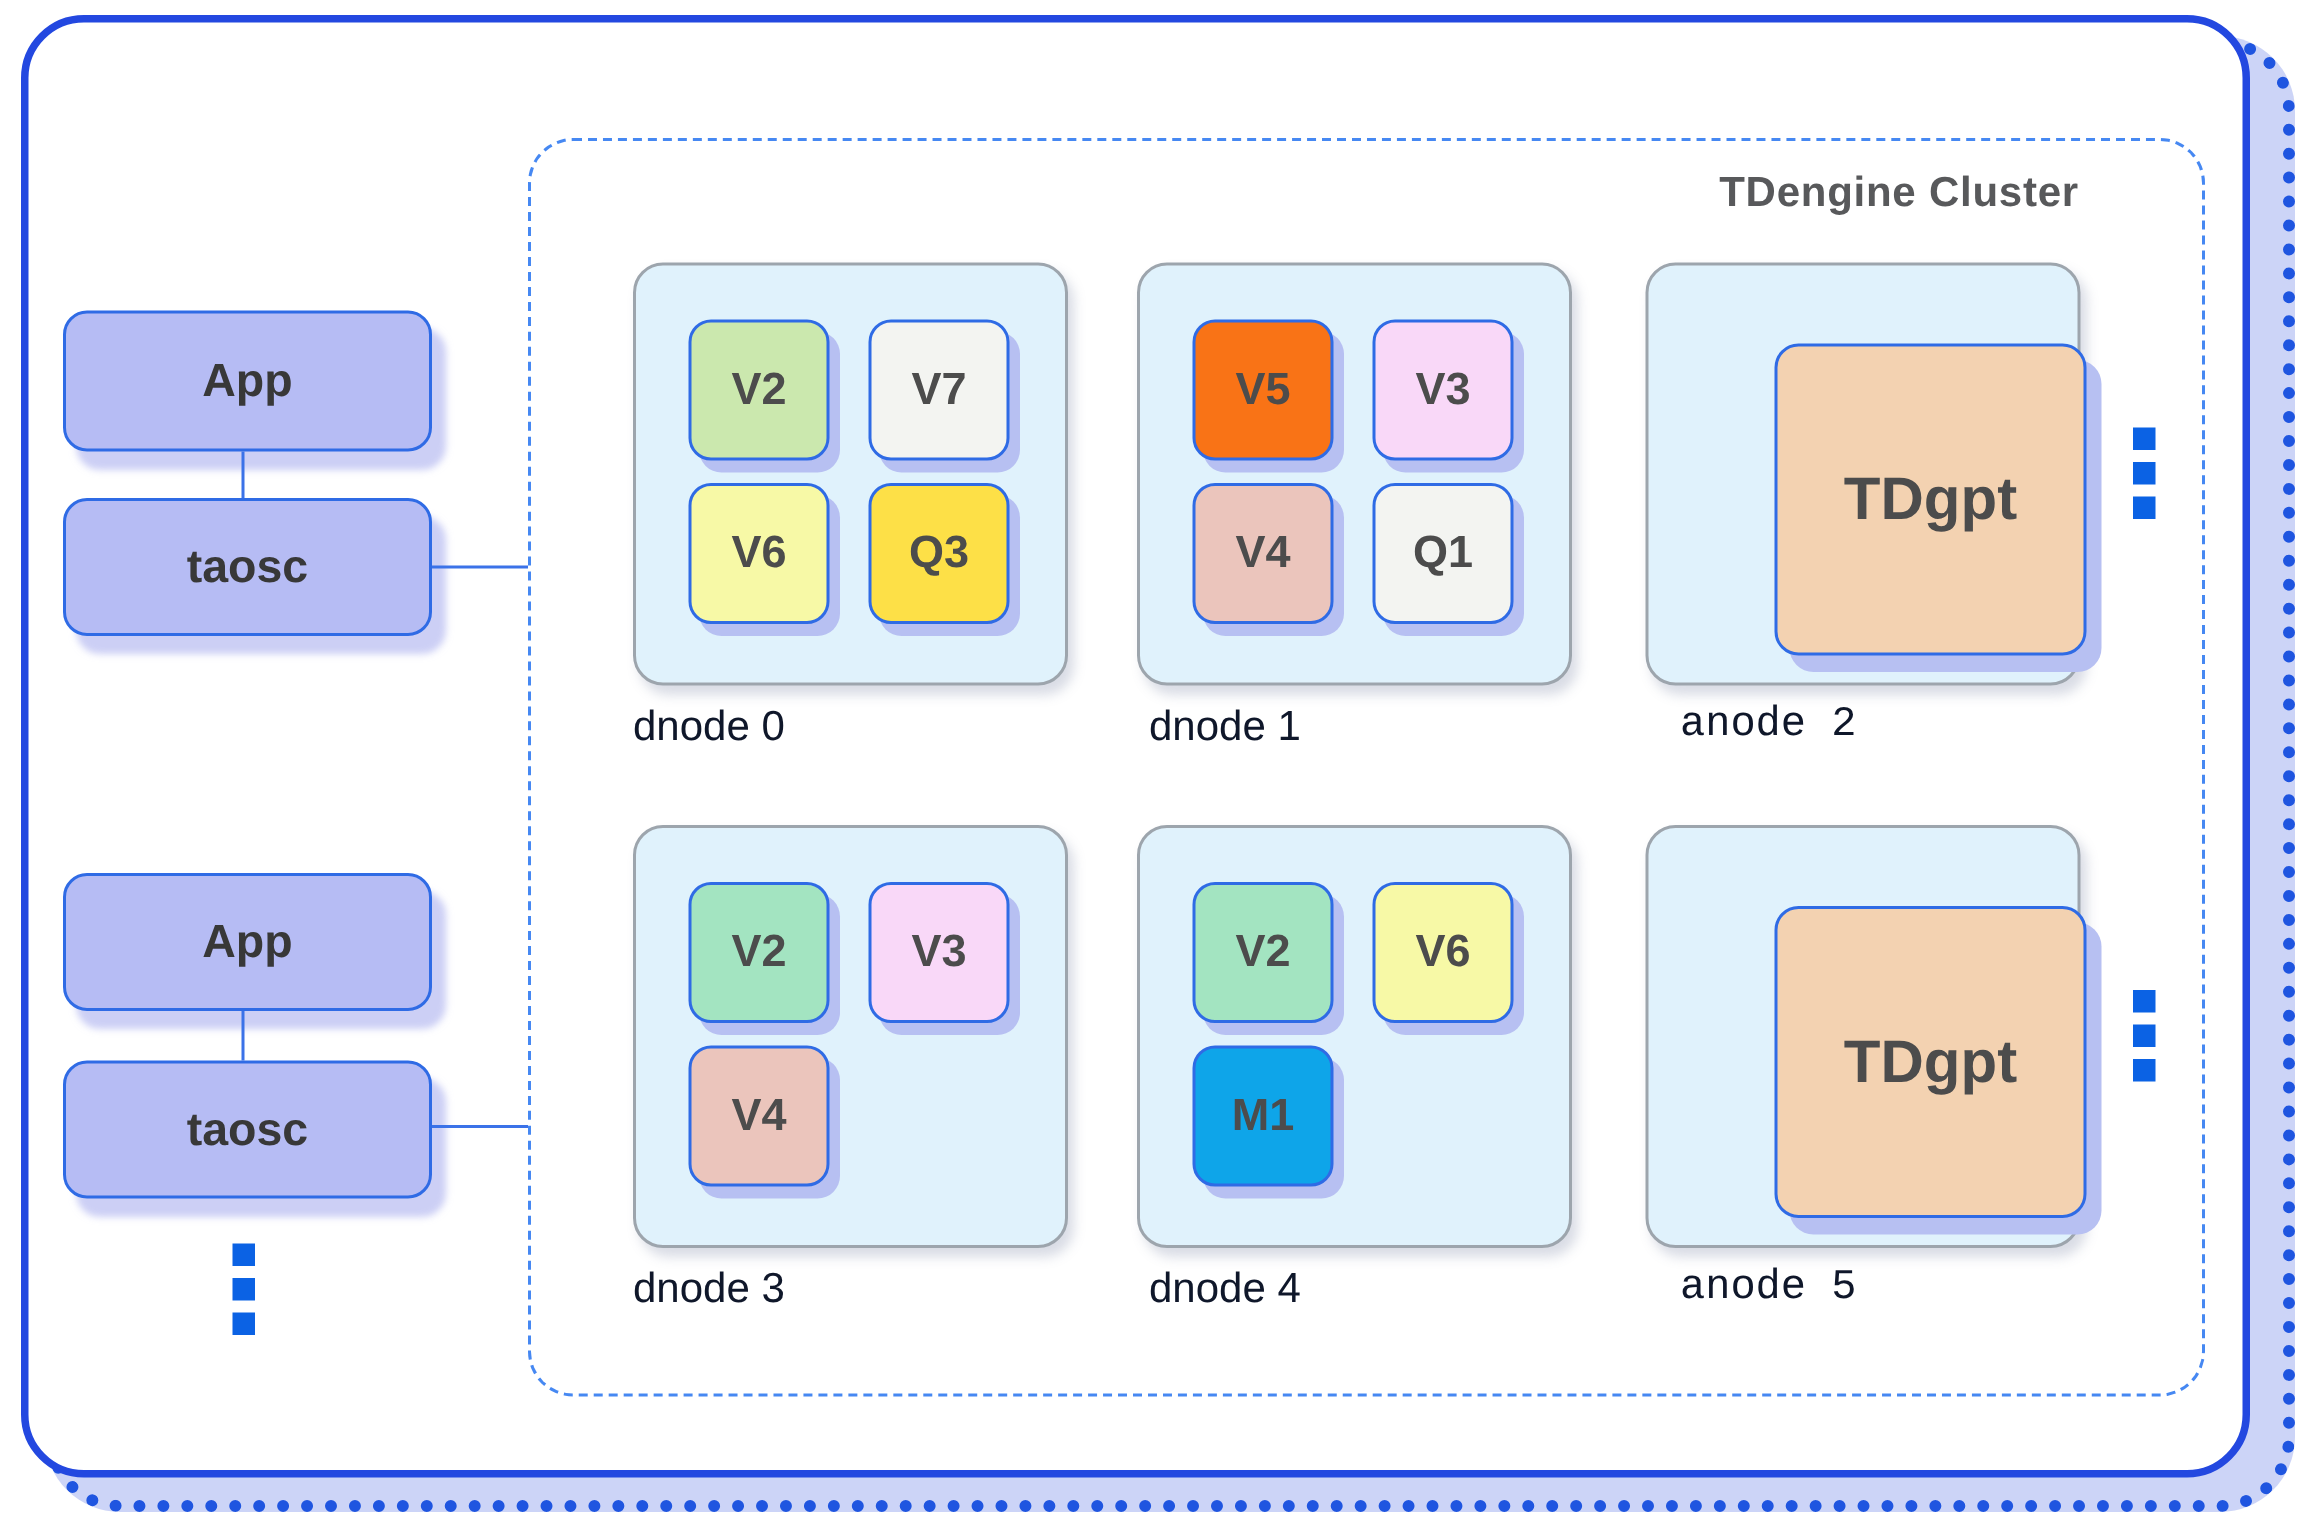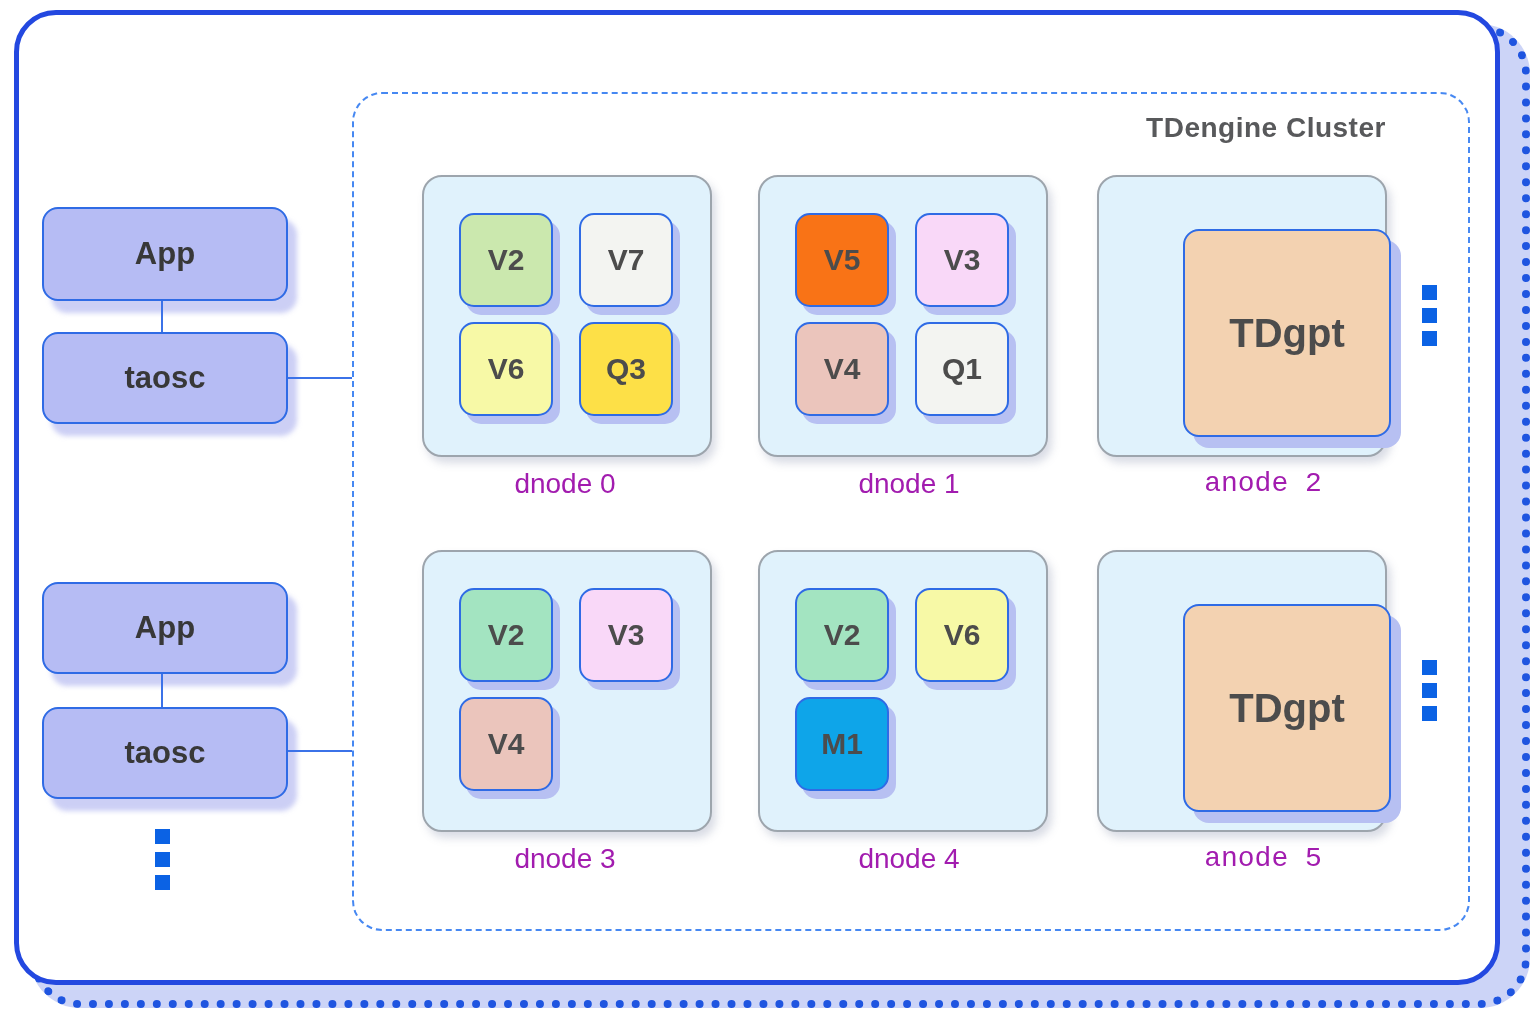--- a/index.html
+++ b/index.html
@@ -97,22 +97,22 @@
     position: absolute; left: 40px; top: 52px;
     width: 204px; height: 204px;
     font-size: 40px;
     border-radius: 16px;
     box-shadow: 10px 11px 0 var(--cell-shadow, #b7c0f2);
     margin-left: 44px;
   }
 
   .node-label {
     position: absolute; width: 286px;
-    text-align: center;
-    font-size: 28px; font-weight: 500; color: #a21caf;
+    text-align: left;
+    font-size: 28px; font-weight: 500; color: #0f172a;
   }
   .lbl-row1 { top: 468px; }
   .lbl-row2 { top: 843px; }
   .lx0 { left: 422px; } .lx1 { left: 766px; } .lx2 { left: 1120px; font-family: Liberation Mono, monospace; }
 
   
   .dots { position: absolute; display: flex; flex-direction: column; gap: 8px; }
   .dot  { width: 15px; height: 15px; background: var(--ellipsis, #0b62e4); }
   .dots-left   { left: 155px;  top: 829px; }
   .dots-right1 { left: 1422px; top: 285px; }

